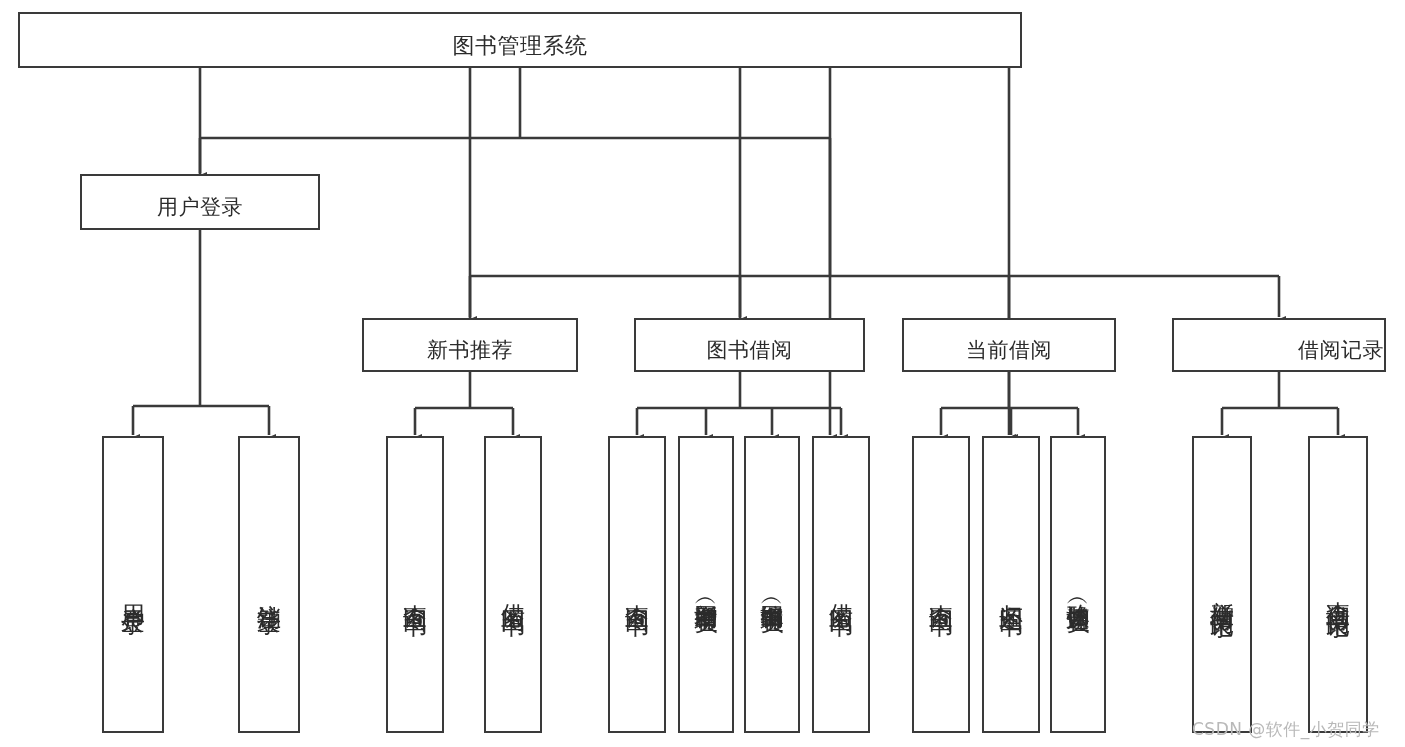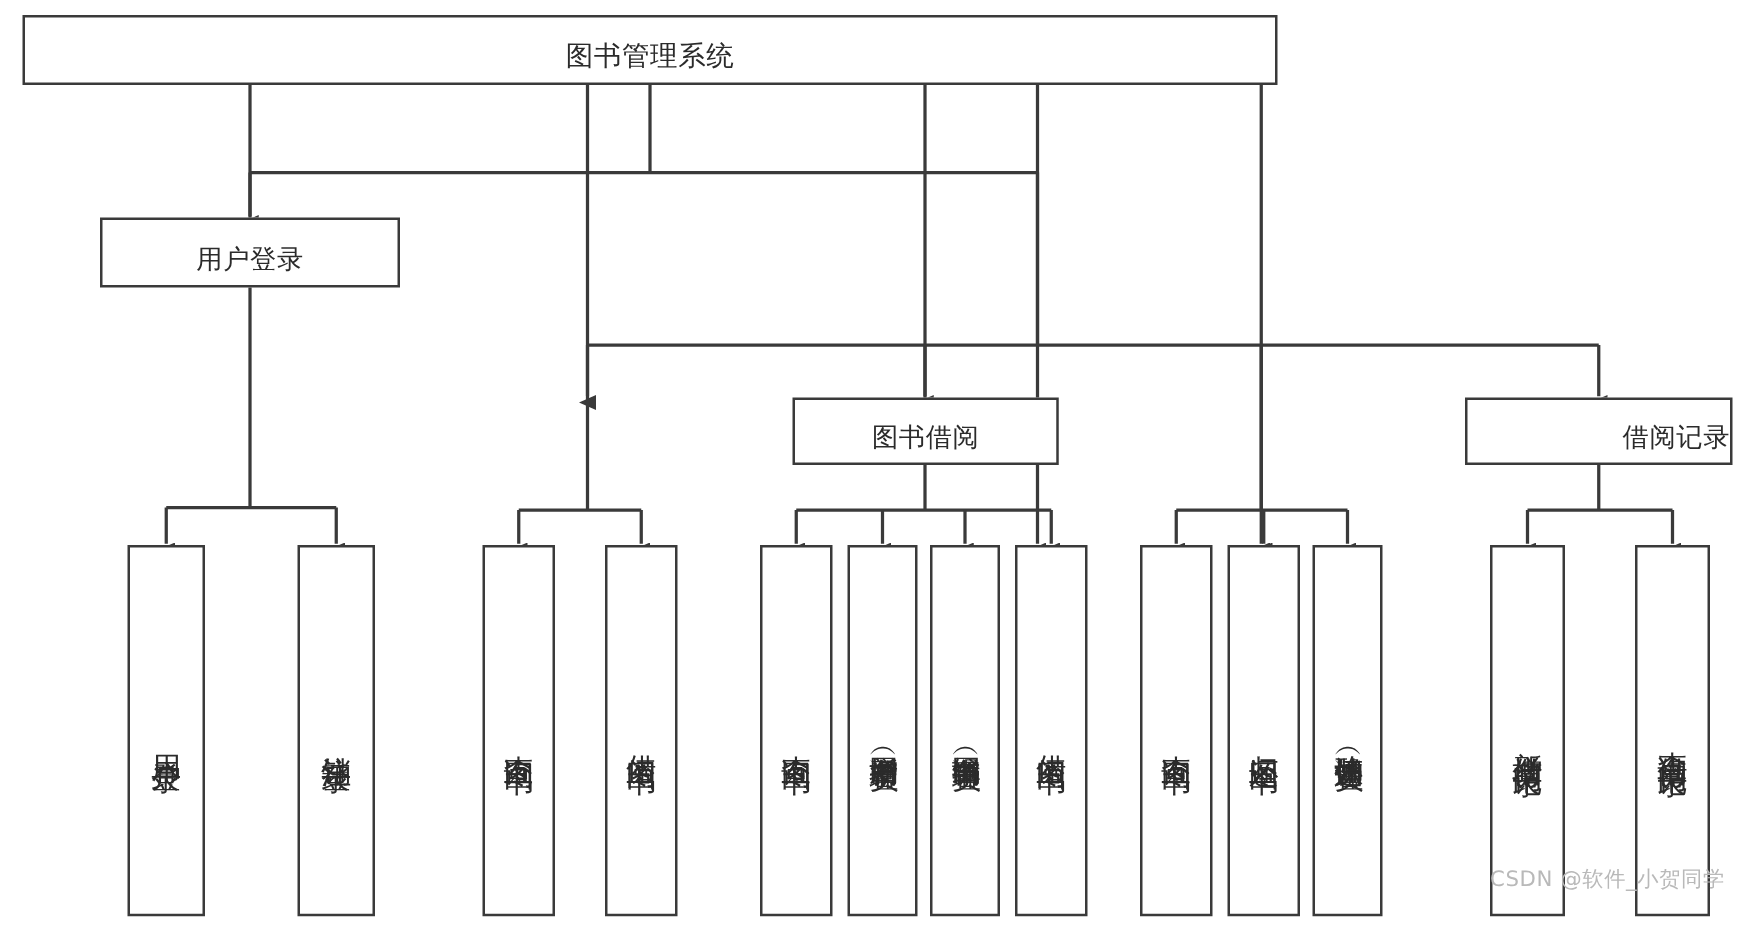--- a/index.html
+++ b/index.html
@@ -127,22 +127,28 @@
   </svg>
 
   <div class="node root horiz" id="node-root" style="left: 18px; top: 12px; width: 1004px; height: 56px;">
     <span class="label">图书管理系统</span>
   </div>
 
   <div class="node horiz" id="node-l2-0" style="left: 80px; top: 174px; width: 240px; height: 56px;">
     <span class="label">用户登录</span>
   </div>
 
-  <div class="node horiz" id="node-l3-1" style="left: 634px; top: 318px; width: 213px; height: 54px;">
+  <div class="node horiz" id="node-l3-0" style="left: 362px; top: 318px; width: 216px; height: 54px;">
+    <span class="label">新书推荐</span>
+  </div>
+  <div class="node horiz" id="node-l3-1" style="left: 634px; top: 318px; width: 231px; height: 54px;">
     <span class="label">图书借阅</span>
+  </div>
+  <div class="node horiz" id="node-l3-2" style="left: 902px; top: 318px; width: 214px; height: 54px;">
+    <span class="label">当前借阅</span>
   </div>
   <div class="node horiz" id="node-l3-3" style="left: 1172px; top: 318px; width: 214px; height: 54px; justify-content: flex-end;">
     <span class="label">借阅记录</span>
   </div>
 
   <div class="node vert" id="node-leaf-0" style="left: 102px; top: 436px; width: 62px; height: 297px;">
     <span class="label">用户登录</span>
   </div>
   <div class="node vert" id="node-leaf-1" style="left: 238px; top: 436px; width: 62px; height: 297px;">
     <span class="label">注销登录</span>
@@ -174,15 +180,15 @@
   <div class="node vert tall" id="node-leaf-10" style="left: 1050px; top: 436px; width: 56px; height: 297px;">
     <span class="label">确认归还（管理员）</span>
   </div>
   <div class="node vert" id="node-leaf-11" style="left: 1192px; top: 436px; width: 60px; height: 297px;">
     <span class="label">新增借阅记录</span>
   </div>
   <div class="node vert" id="node-leaf-12" style="left: 1308px; top: 436px; width: 60px; height: 297px;">
     <span class="label">查询借阅记录</span>
   </div>
 
-  <div class="watermark" id="watermark-el" style="left: 1192px; top: 692px;">CSDN @软件_小贺同学</div>
+  <div class="watermark" id="watermark-el" style="left: 1192px; top: 718px;">CSDN @软件_小贺同学</div>
 
 </div>
 
 </body></html>

